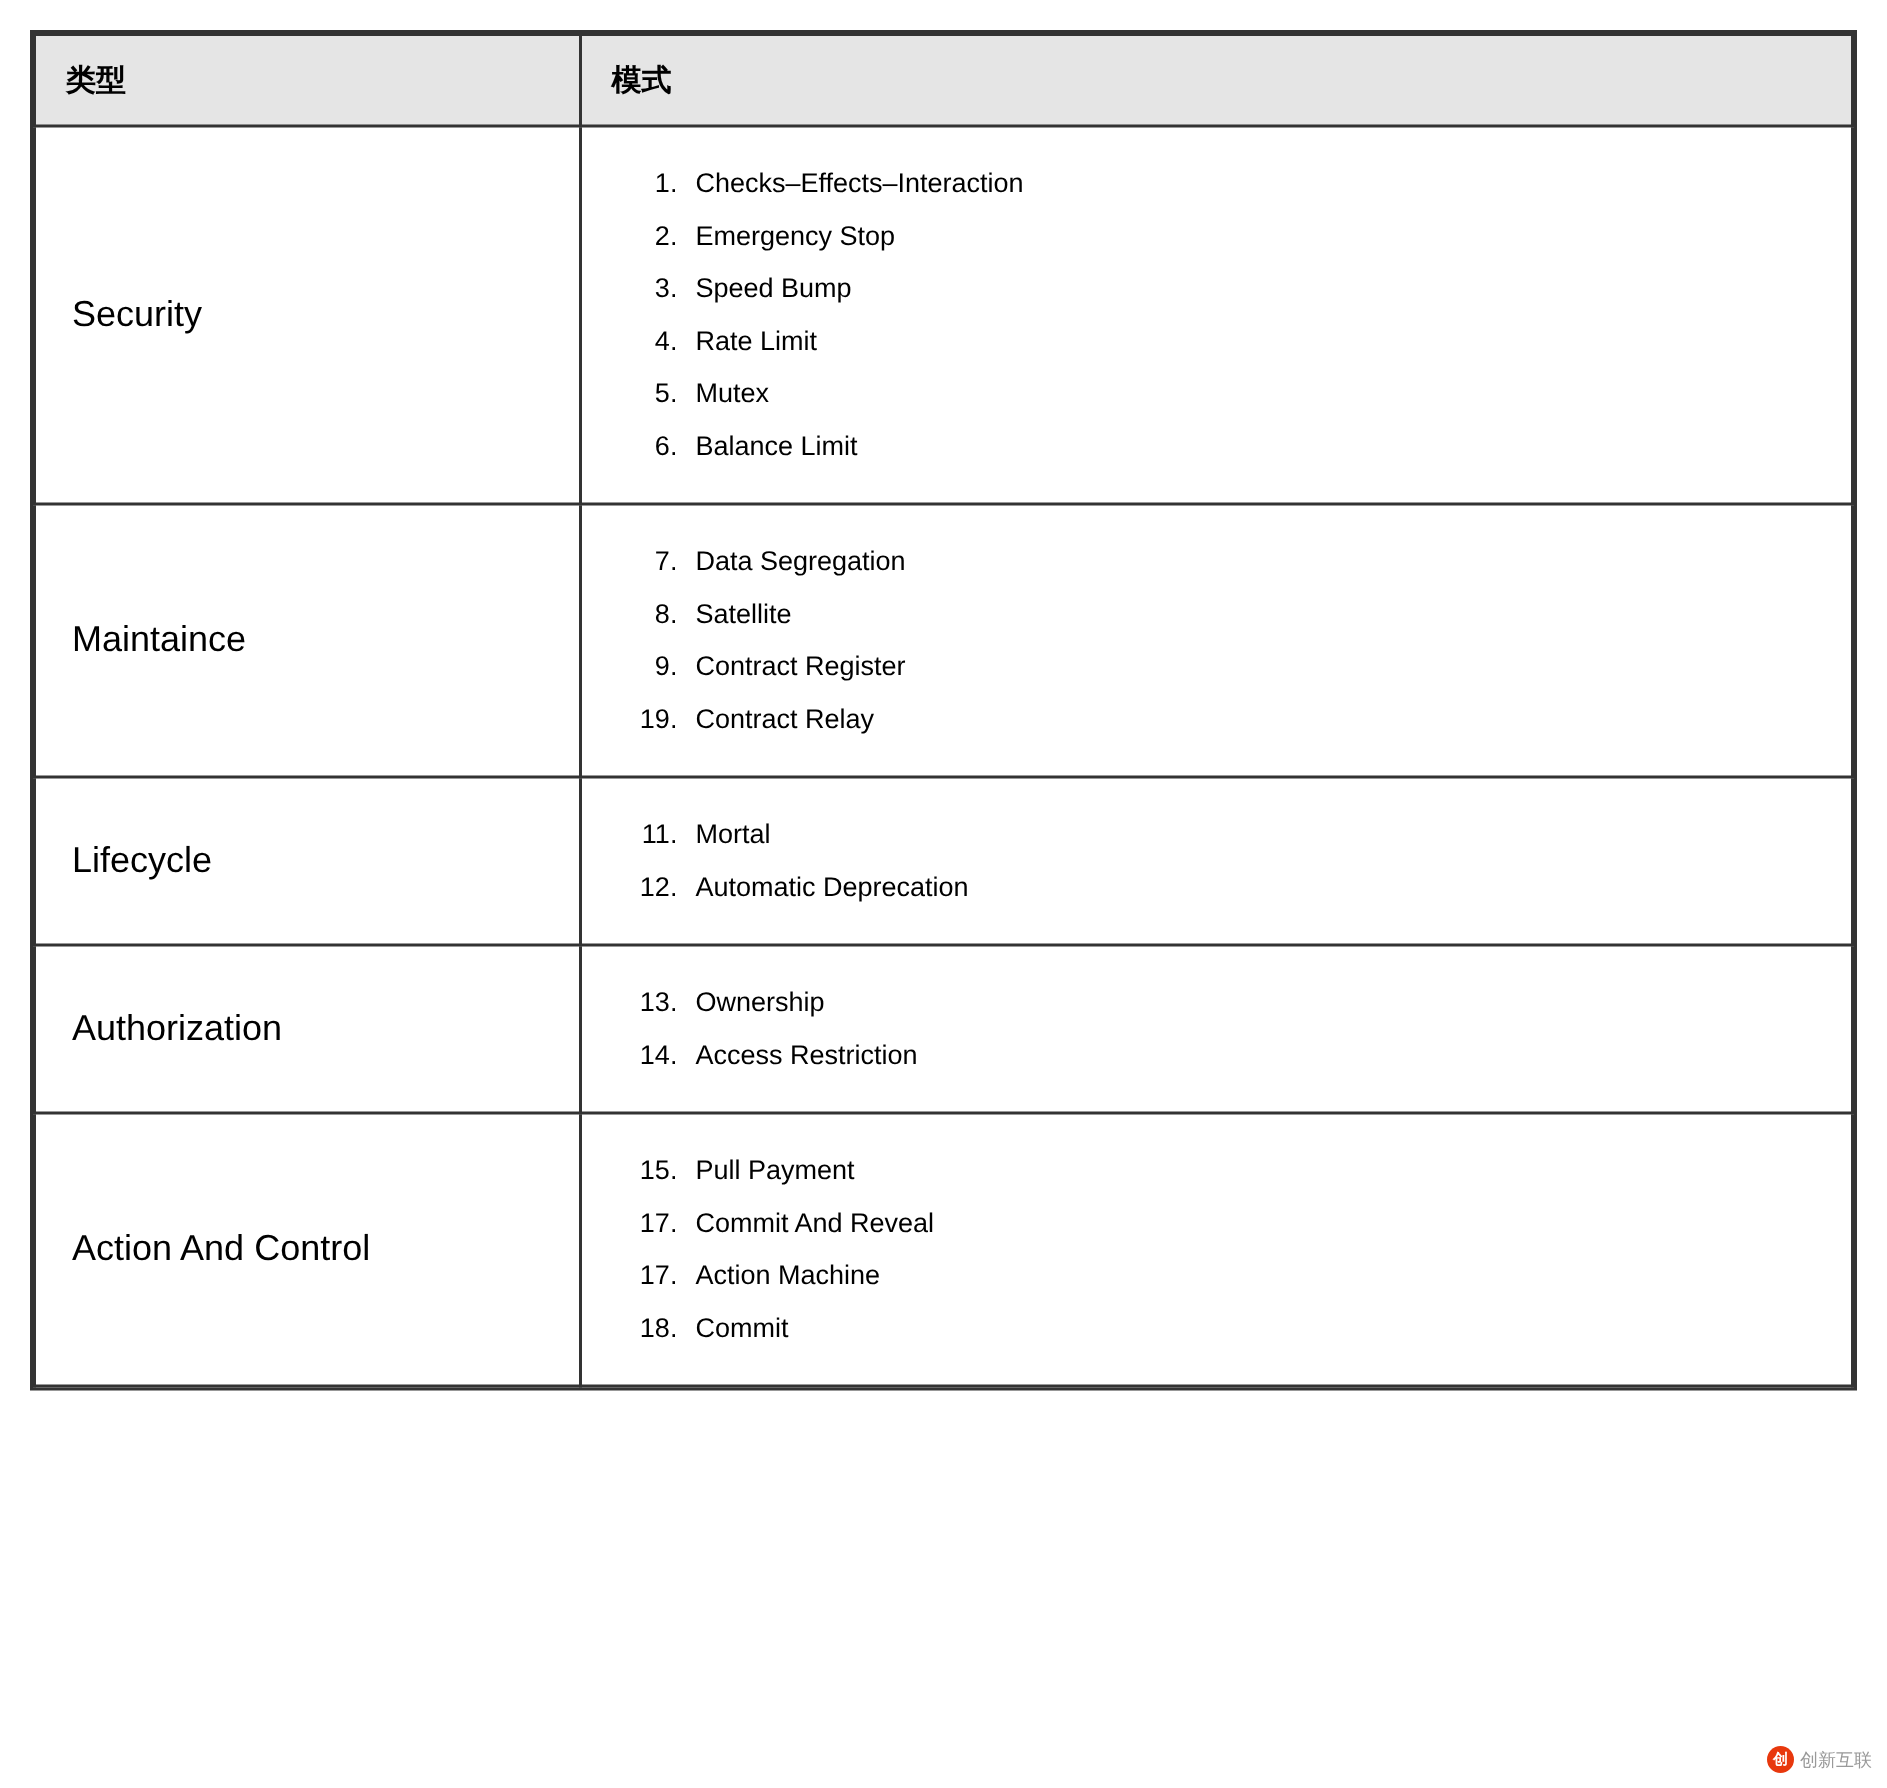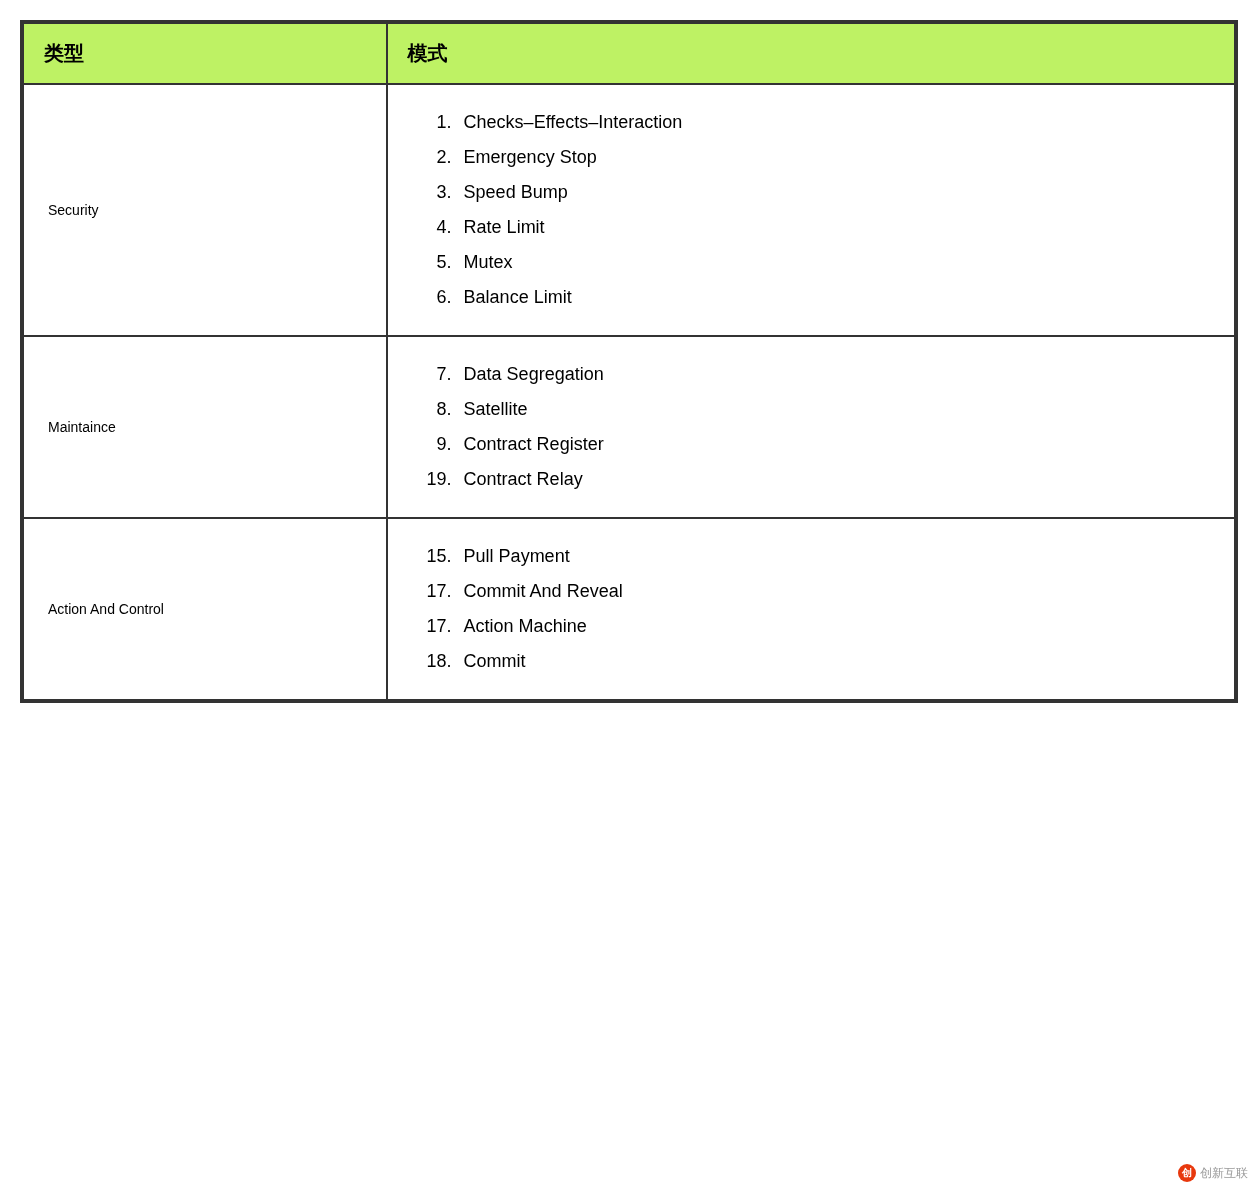--- a/index.html
+++ b/index.html
@@ -31,33 +31,33 @@
       width: 100%;
       border-collapse: collapse;
     }
 
     thead tr th {
       border: 2px solid #333333;
       padding: 16px 20px;
       font-weight: bold;
       font-size: 20px;
       text-align: left;
-      background: #bef264;
+      background: #e5e5e5;
     }
 
     tbody tr td {
       border: 2px solid #333333;
       padding: 20px 24px;
       vertical-align: middle;
       font-size: 18px;
     }
 
     td.category {
       width: 30%;
-      font-size: 14px;
+      font-size: 24px;
       vertical-align: middle;
     }
 
     td.modes {
       width: 70%;
       vertical-align: middle;
     }
 
     .mode-list {
       list-style: none;
@@ -163,20 +163,50 @@
                 <span>Contract Register</span>
               </li>
               <li>
                 <span class="num">19.</span>
                 <span>Contract Relay</span>
               </li>
             </ul>
           </td>
         </tr>
         <tr>
+          <td class="category">Lifecycle</td>
+          <td class="modes">
+            <ul class="mode-list">
+              <li>
+                <span class="num">11.</span>
+                <span>Mortal</span>
+              </li>
+              <li>
+                <span class="num">12.</span>
+                <span>Automatic Deprecation</span>
+              </li>
+            </ul>
+          </td>
+        </tr>
+        <tr>
+          <td class="category">Authorization</td>
+          <td class="modes">
+            <ul class="mode-list">
+              <li>
+                <span class="num">13.</span>
+                <span>Ownership</span>
+              </li>
+              <li>
+                <span class="num">14.</span>
+                <span>Access Restriction</span>
+              </li>
+            </ul>
+          </td>
+        </tr>
+        <tr>
           <td class="category">Action And Control</td>
           <td class="modes">
             <ul class="mode-list">
               <li>
                 <span class="num">15.</span>
                 <span>Pull Payment</span>
               </li>
               <li>
                 <span class="num">17.</span>
                 <span>Commit And Reveal</span>

